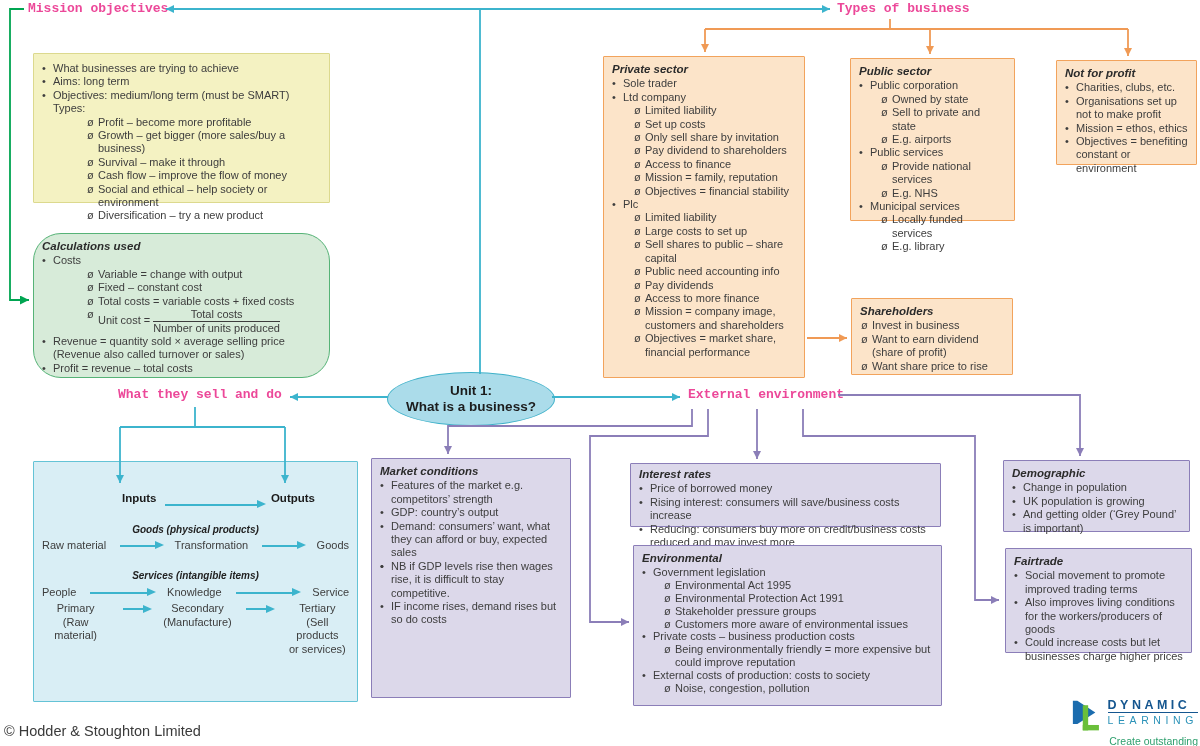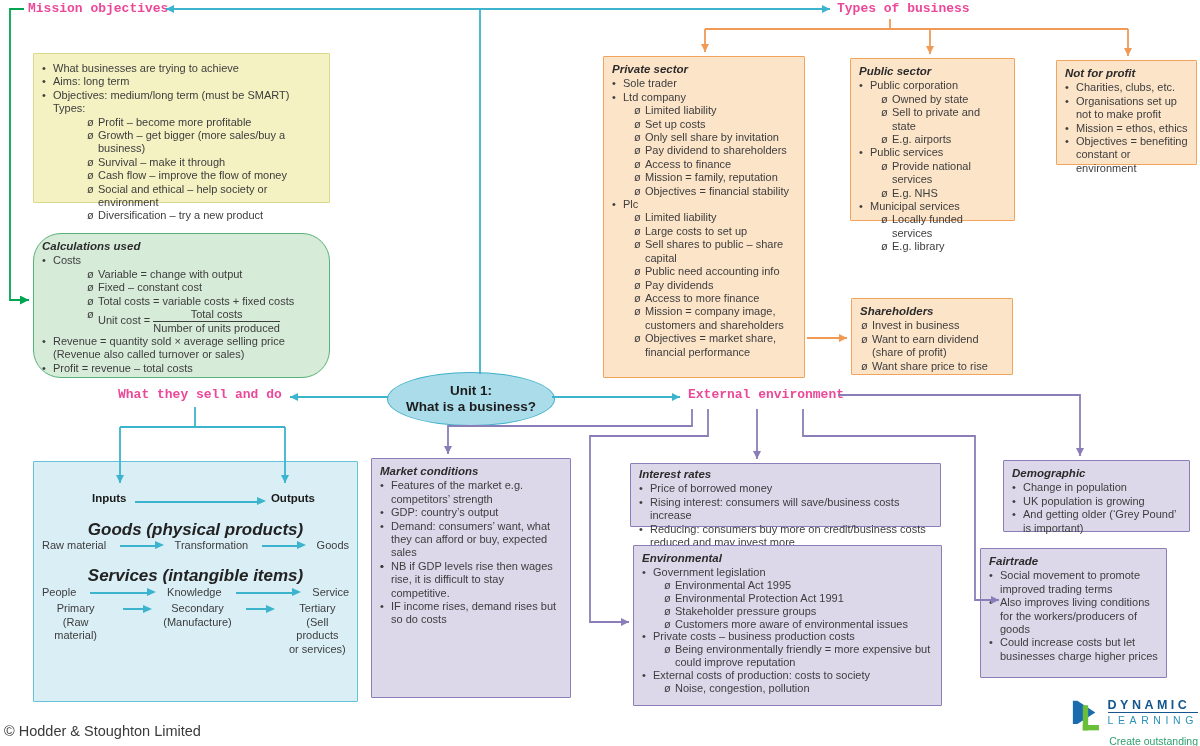--- a/index.html
+++ b/index.html
@@ -28,22 +28,22 @@
   .frac{display:inline-flex;flex-direction:column;text-align:center;vertical-align:middle;line-height:13px;}
   .frac .num{border-bottom:1px solid #3d3d3d;padding:0 4px;}
   
   .hd{position:absolute;font-weight:bold;font-size:13px;color:#ec4899;z-index:4;white-space:nowrap;font-family:Liberation Mono, monospace;}
   
   .ellipse{position:absolute;left:387px;top:372px;width:166px;height:52px;border-radius:50%;
            background:#abdcea;border:1.6px solid #3fb1c9;z-index:3;display:flex;flex-direction:column;
            align-items:center;justify-content:center;font-weight:bold;font-size:13.5px;color:#1c1c1c;line-height:16px;}
   
   #tbox{padding:0;}
-  .t-row1{display:flex;align-items:center;margin:30px 42px 0 58px;font-weight:bold;font-size:11.5px;color:#1a1a1a;}
-  .t-head{margin-top:17px;text-align:center;font-weight:bold;font-style:italic;font-size:17px;color:#222;}
+  .t-row1{display:flex;align-items:flex-end;margin:30px 42px 0 88px;font-weight:bold;font-size:11.5px;color:#1a1a1a;}
+  .t-head{margin-top:17px;text-align:center;font-weight:bold;font-style:italic;font-size:10px;color:#222;}
   .t-cells{display:flex;align-items:flex-start;margin-top:3px;padding:0 8px;font-size:11px;gap:6px;}
   .t-cell{white-space:pre-line;text-align:center;line-height:13.5px;}
   .t-arrow{flex:1;height:2px;background:#3cb4cd;position:relative;margin:6px 12px 0 8px;min-width:22px;}
   .t-arrow:after{content:'';position:absolute;right:-7px;top:-3.6px;
      border-left:9px solid #3cb4cd;border-top:4.6px solid transparent;border-bottom:4.6px solid transparent;}
   
   svg.wires{position:absolute;left:0;top:0;z-index:5;pointer-events:none;}
   
   .copyright{position:absolute;left:4px;top:723px;font-size:14.5px;color:#3a3a3a;z-index:4;}
   .logo{position:absolute;left:1072px;top:698px;width:126px;z-index:4;}
@@ -223,21 +223,21 @@
       </div>
   </div>
   <div class="box purple" style="left:1003px;top:460px;width:187px;height:72px;">
     <div class="title">Demographic</div>
     <div>
         <div class="item l1"><span class="blt">•</span><span>Change in population</span></div>
         <div class="item l1"><span class="blt">•</span><span>UK population is growing</span></div>
         <div class="item l1"><span class="blt">•</span><span>And getting older (‘Grey Pound’ is important)</span></div>
       </div>
   </div>
-  <div class="box purple" style="left:980px;top:548px;width:187px;height:130px;">
+  <div class="box purple" style="left:1005px;top:548px;width:187px;height:105px;">
     <div class="title">Fairtrade</div>
     <div>
         <div class="item l1"><span class="blt">•</span><span>Social movement to promote improved trading terms</span></div>
         <div class="item l1"><span class="blt">•</span><span>Also improves living conditions for the workers/producers of goods</span></div>
         <div class="item l1"><span class="blt">•</span><span>Could increase costs but let businesses charge higher prices</span></div>
       </div>
   </div>
 
   <svg class="wires" width="1200" height="746" viewBox="0 0 1200 746">
     <defs>

